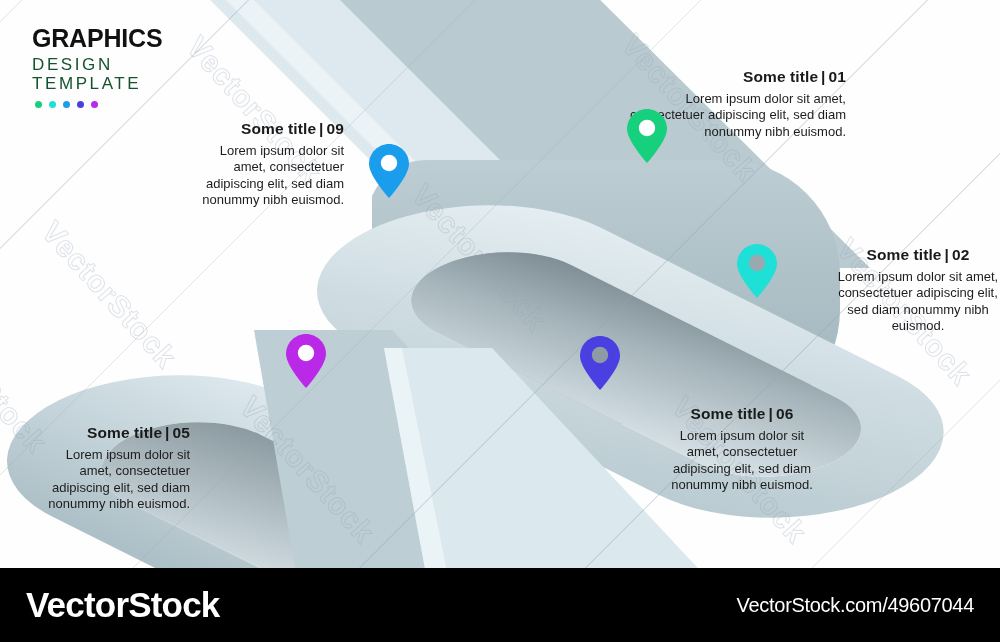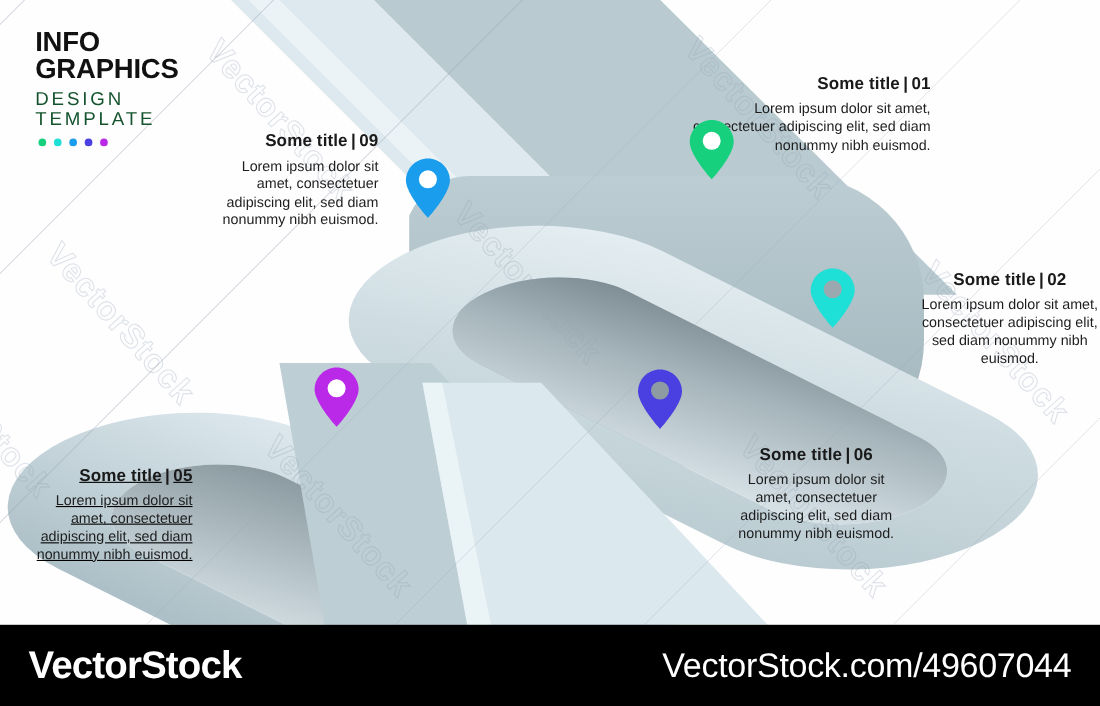--- a/index.html
+++ b/index.html
@@ -134,21 +134,21 @@
     font-size: 35px;
     font-weight: bold;
     letter-spacing: -0.8px;
     font-family: "Liberation Sans", sans-serif;
   }
   .footer .fr {
     position: absolute;
     right: 26px; top: 50%;
     transform: translateY(-50%);
     color: #ffffff;
-    font-size: 31px;
+    font-size: 20px;
     font-weight: normal;
     letter-spacing: -0.3px;
     font-family: "Liberation Sans", sans-serif;
   }
 
   .pin { position: absolute; z-index: 12; }
 </style>
 </head>
 <body>
 
@@ -393,29 +393,28 @@
       <div class="b-body">Lorem ipsum dolor sit amet, consectetuer adipiscing elit, sed diam nonummy nibh euismod.</div>
     </div>
 
     <div class="block align-left" style="left:662px; top:405px; width:160px;">
       <div class="b-title">
         <span>Some title</span><span class="sep">|</span><span>06</span>
       </div>
       <div class="b-body">Lorem ipsum dolor sit amet, consectetuer adipiscing elit, sed diam nonummy nibh euismod.</div>
     </div>
 
-    <div class="block align-right" style="left:27px; top:424px; width:148px;text-decoration:underline;">
+    <div class="block align-right" style="left:42px; top:424px; width:148px;">
       <div class="b-title">
         <span>Some title</span><span class="sep">|</span><span>05</span>
       </div>
       <div class="b-body">Lorem ipsum dolor sit amet, consectetuer adipiscing elit, sed diam nonummy nibh euismod.</div>
     </div>
 
     <div class="brand">
-      <div class="l1">INFO</div>
       <div class="l2">GRAPHICS</div>
       <div class="l3">DESIGN</div>
       <div class="l4">TEMPLATE</div>
       <div class="dots">
         <i style="background: rgb(23, 208, 126);"></i>
         <i style="background: rgb(30, 224, 214);"></i>
         <i style="background: rgb(27, 157, 237);"></i>
         <i style="background: rgb(74, 63, 224);"></i>
         <i style="background: rgb(187, 41, 232);"></i>
       </div>

